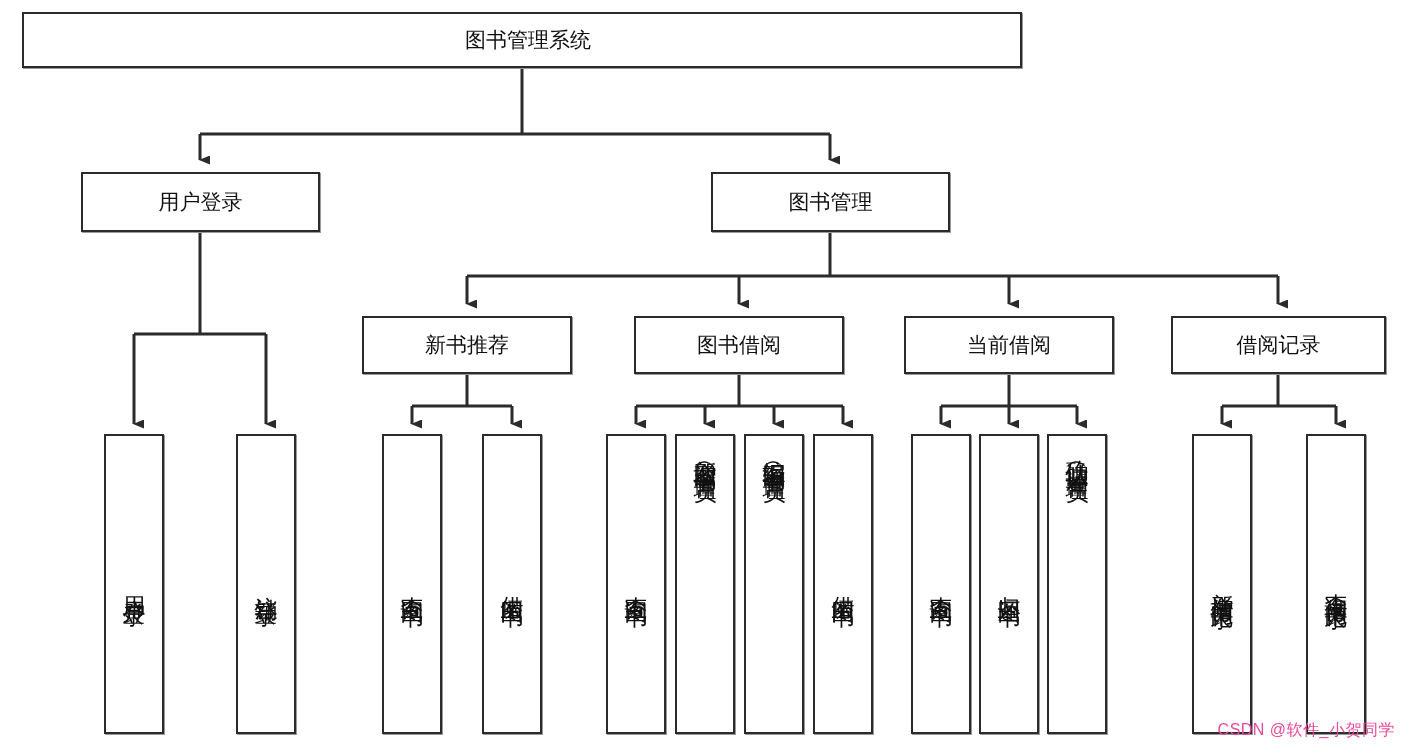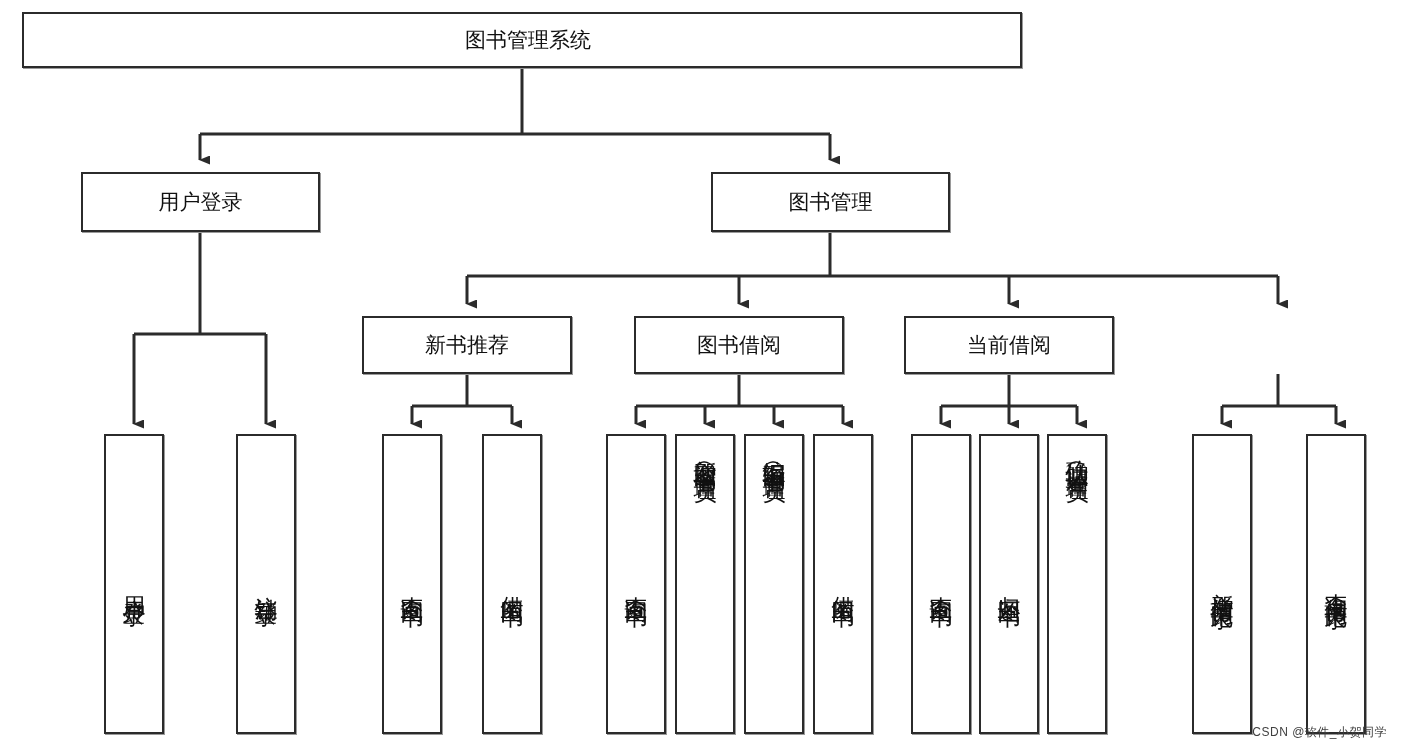--- a/index.html
+++ b/index.html
@@ -58,24 +58,24 @@
     letter-spacing: 3px;
     line-height: 1;
     white-space: nowrap;
   }
   .vert.center-text {
     align-items: center;
     padding-top: 0;
   }
   .watermark {
     position: absolute;
-    right: 18px;
+    right: 10px;
     bottom: 6px;
-    font-size: 12px;
-    color: #404040;
+    font-size: 16px;
+    color: #ec4899;
     letter-spacing: 0.5px;
     white-space: nowrap;
     user-select: none;
   }
 </style>
 </head>
 <body>
 
 <div id="canvas">
 
@@ -142,20 +142,23 @@
 
   <div class="node horiz" style="left:711px; top:172px; width:239px; height:60px;">
     <span class="node-label">图书管理</span>
   </div>
   <div class="node horiz" style="left:904px; top:316px; width:210px; height:58px;">
     <span class="node-label">当前借阅</span>
   </div>
   <div class="node horiz" style="left:634px; top:316px; width:210px; height:58px;">
     <span class="node-label">图书借阅</span>
   </div>
+  <div class="node horiz" style="left:1171px; top:316px; width:215px; height:58px;">
+    <span class="node-label">借阅记录</span>
+  </div>
 
   <div class="node vert center-text" style="left:104px; top:434px; width:60px; height:300px;">
     <span class="node-label">用户登录</span>
   </div>
   <div class="node vert center-text" style="left:236px; top:434px; width:60px; height:300px;">
     <span class="node-label">注销登录</span>
   </div>
 
   <div class="node vert center-text" style="left:382px; top:434px; width:60px; height:300px;">
     <span class="node-label">查询图书</span>

